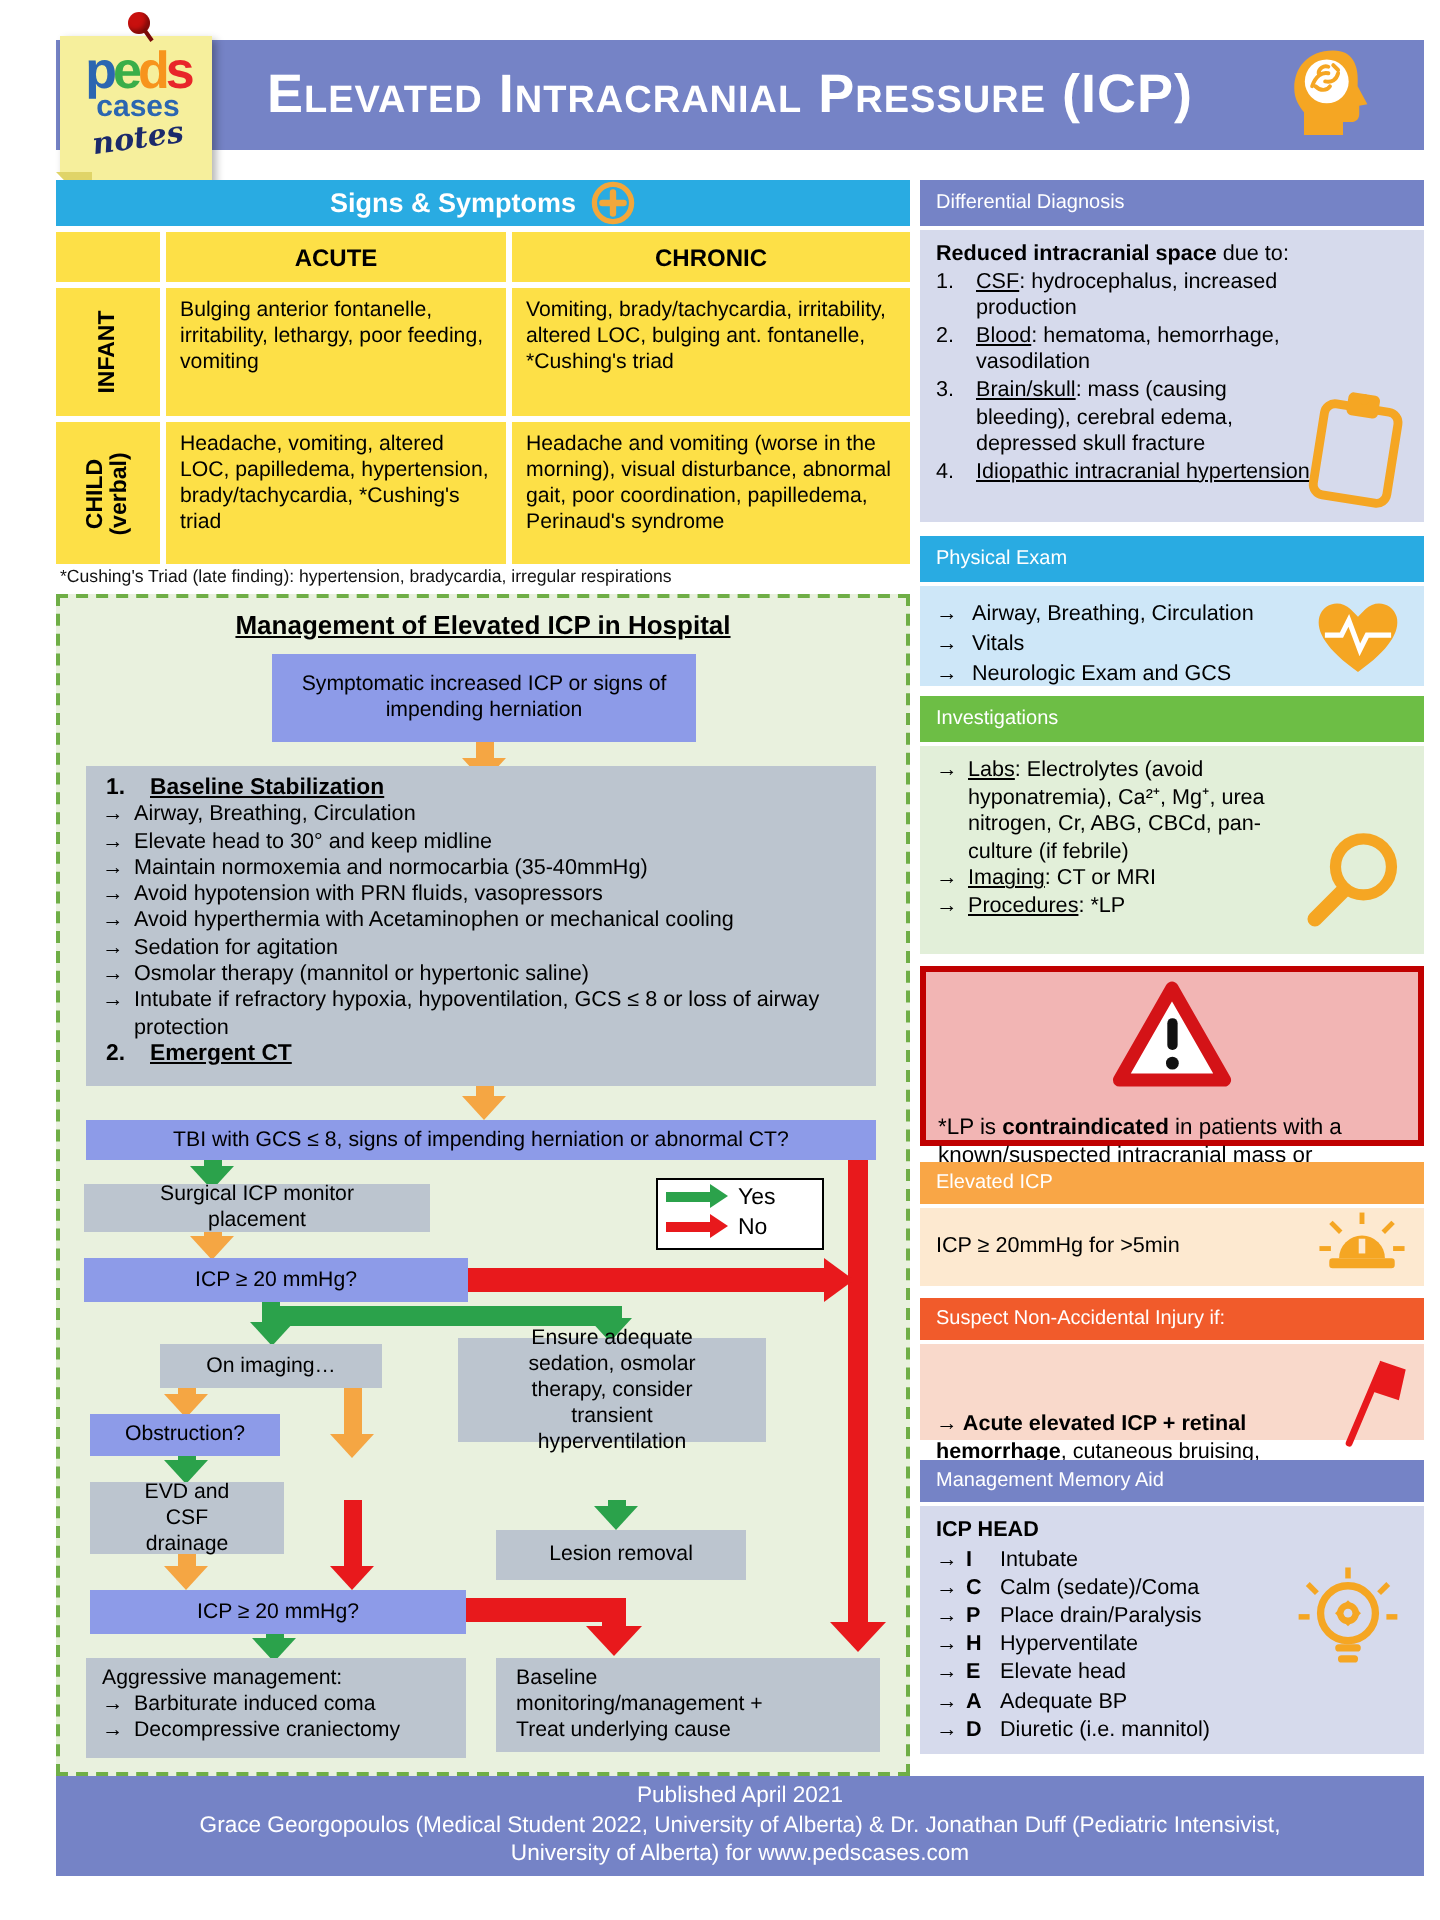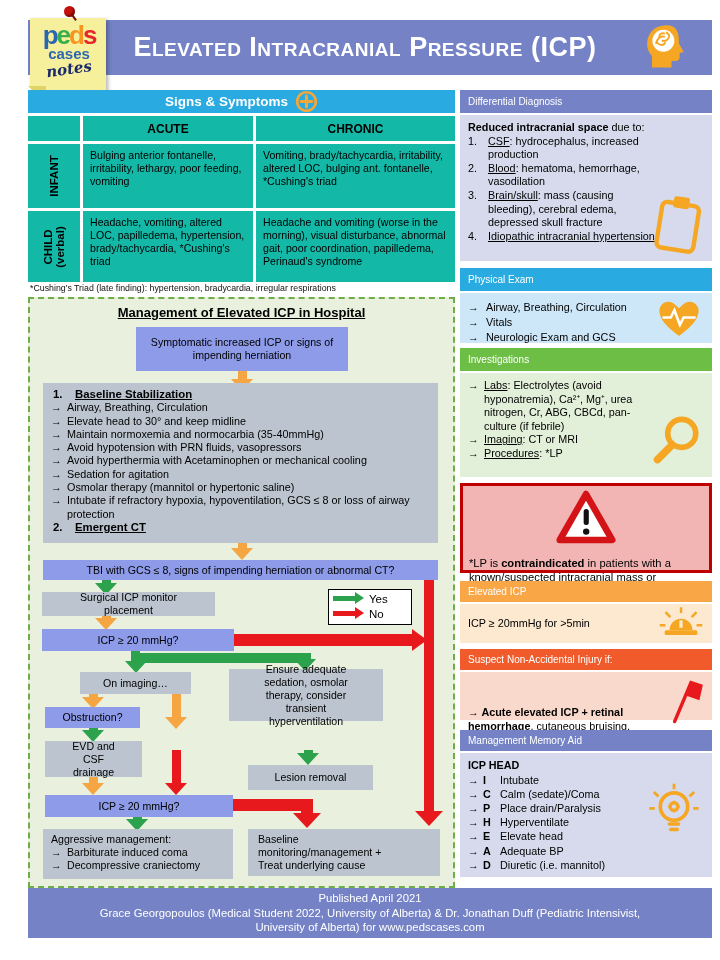--- a/index.html
+++ b/index.html
@@ -23,21 +23,21 @@
 .lp1{color:#2B66B1}.lp2{color:#3AAE49}.lp3{color:#F7941D}.lp4{color:#E8252A}
 .cases{font-size:15px;font-weight:bold;color:#2B66B1;line-height:13px;letter-spacing:0;}
 .notes{font-family:"DejaVu Serif",serif;font-style:italic;font-weight:bold;color:#1B2A6B;font-size:15px;
        line-height:15px;transform:rotate(-8deg);margin-top:2px;}
 
 
 .signs-h{position:absolute;left:28px;top:90px;width:427px;height:23px;background:#29ABE2;color:#fff;
          font-weight:bold;font-size:13.5px;display:flex;align-items:center;justify-content:center;gap:7px;}
 .sgrid{position:absolute;left:28px;top:116px;width:427px;display:grid;
        grid-template-columns:52px 170px 199px;grid-template-rows:25px 64px 71px;gap:3px;}
-.sc{background:#14b8a6;box-sizing:border-box;}
+.sc{background:#fde047;box-sizing:border-box;}
 .sch{display:flex;align-items:center;justify-content:center;font-weight:bold;font-size:12px;}
 .scb{padding:5px 7px;font-size:10.6px;line-height:13px;}
 .scl{display:flex;align-items:center;justify-content:center;}
 .rot{transform:rotate(-90deg);font-weight:bold;font-size:11.5px;line-height:12px;text-align:center;white-space:nowrap;}
 .foot{position:absolute;left:30px;top:283px;font-size:8.8px;color:#111;}
 
 
 .flow{position:absolute;left:28px;top:297px;width:423px;height:587px;background:#E9F1DE;
       border:2px dashed #6FAE46;box-sizing:content-box;}
 .ftitle{position:absolute;left:0;top:6px;width:100%;text-align:center;font-weight:bold;font-size:13px;text-decoration:underline;}

